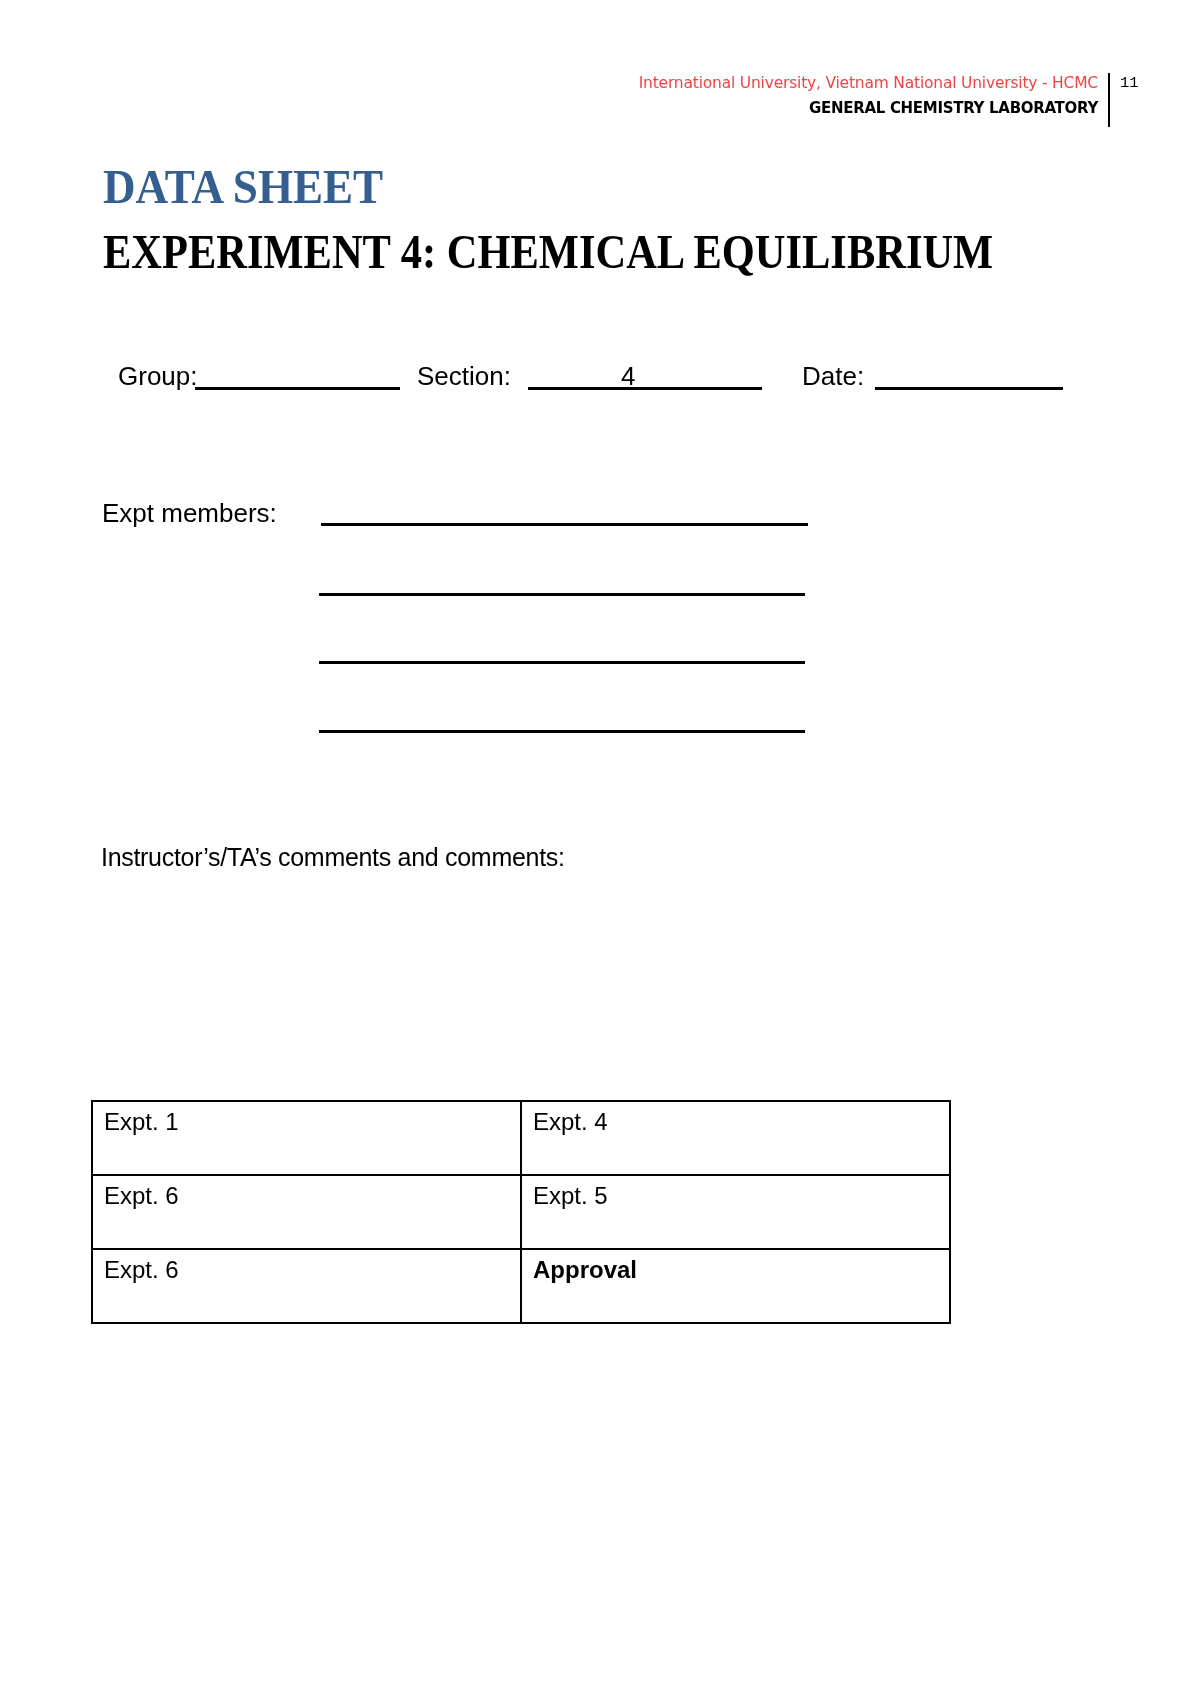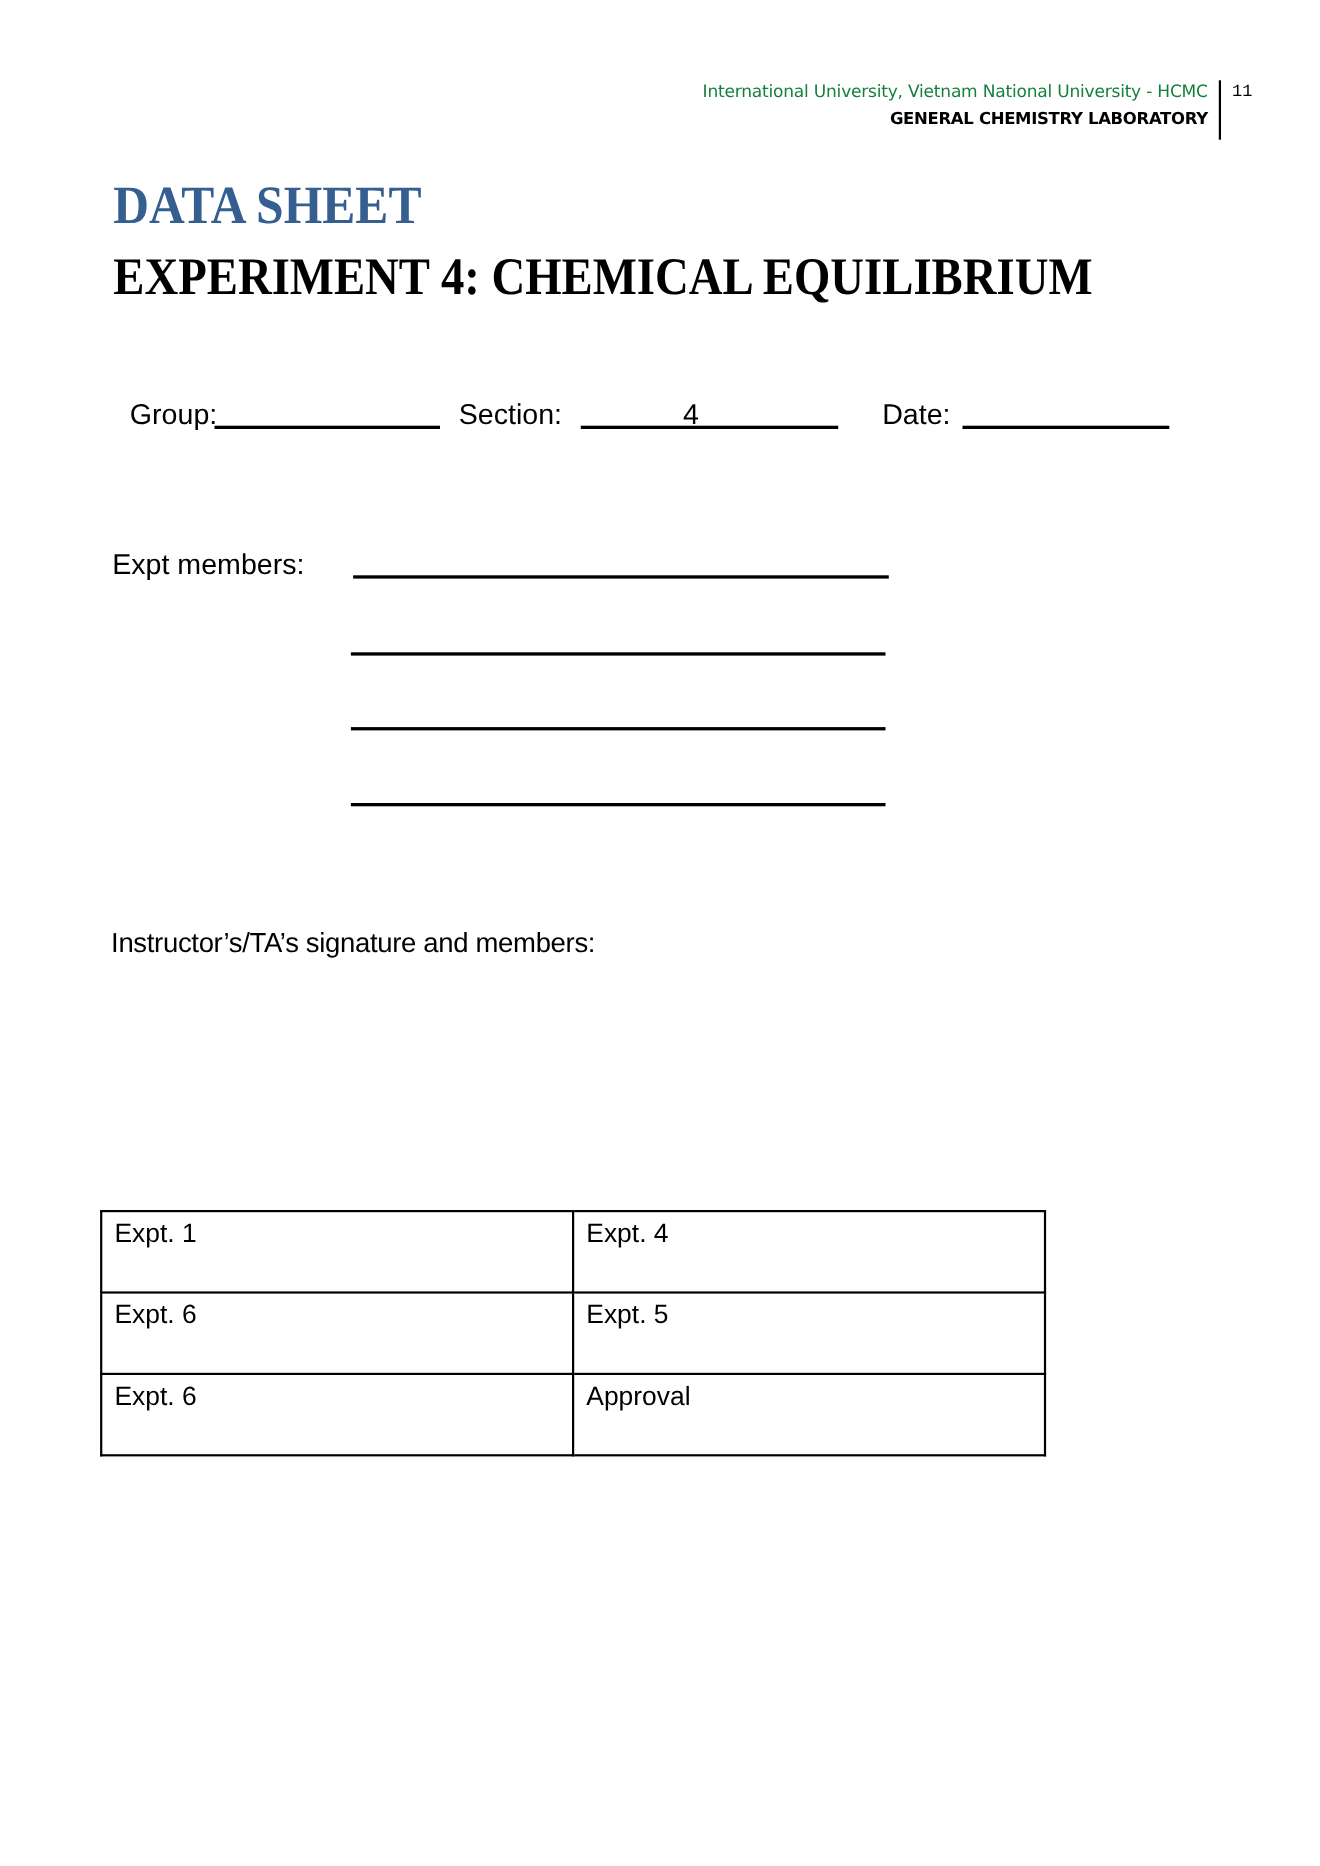--- a/index.html
+++ b/index.html
@@ -1,20 +1,20 @@
 <!DOCTYPE html>
 <html><head>
 <meta charset="utf-8">
 <style>
   html, body { margin: 0; padding: 0; background: #ffffff; }
   body { width: 1200px; height: 1696px; position: relative; overflow: hidden; color: #000; }
   .abs { position: absolute; }
   .hdr-line1 {
     right: 102px; top: 74px; font-family: "DejaVu Sans", sans-serif; font-size: 15.5px;
-    color: #15803d; white-space: nowrap; letter-spacing: -0.2px;
+    color: #ef4444; white-space: nowrap; letter-spacing: -0.2px;
   }
   .hdr-line2 {
     right: 102px; top: 99px; font-family: "DejaVu Sans", sans-serif; font-size: 15px;
     font-weight: bold; white-space: nowrap; letter-spacing: -0.3px;
   }
   .hdr-bar { left: 1108px; top: 73px; width: 1.5px; height: 54px; background: #000; }
   .page-num { left: 1120px; top: 74px; font-family: Liberation Mono, monospace; font-size: 15.5px; }
 
   .title-main {
     left: 103px; top: 158px; font-family: "Liberation Serif", serif; font-weight: bold;
@@ -34,21 +34,21 @@
   .fill-value { position: absolute; }
 
   table.expt {
     position: absolute; left: 91px; top: 1100px; width: 860px;
     border-collapse: collapse; table-layout: fixed;
   }
   table.expt td {
     border: 2px solid #000; height: 66px; vertical-align: top; padding: 6px 10px 0 11px;
     font-family: "Liberation Sans", sans-serif; font-size: 24px;
   }
-  table.expt td.bold { font-weight: normal; }
+  table.expt td.bold { font-weight: bold; }
 </style>
 </head>
 <body>
 
 <div class="abs hdr-line1">International University, Vietnam National University - HCMC</div>
 <div class="abs hdr-line2">GENERAL CHEMISTRY LABORATORY</div>
 <div class="abs hdr-bar"></div>
 <div class="abs page-num">11</div>
 
 <div class="abs title-main">DATA SHEET</div>
@@ -73,21 +73,21 @@
 <span class="label sans" style="left:102px; top:498px;">Expt members:</span>
 <div class="uline" style="left:321px; top:523px; width:487px;"></div>
 <span class="fill-value sans" style="left:330px; top:498px;"></span>
 <div class="uline" style="left:319px; top:593px; width:486px;"></div>
 <span class="fill-value sans" style="left:330px; top:568px;"></span>
 <div class="uline" style="left:319px; top:661px; width:486px;"></div>
 <span class="fill-value sans" style="left:330px; top:636px;"></span>
 <div class="uline" style="left:319px; top:730px; width:486px;"></div>
 <span class="fill-value sans" style="left:330px; top:705px;"></span>
 
-<span class="label sans" style="left:101px; top:843px; font-size:25px; letter-spacing:-0.3px;">Instructor’s/TA’s signature and members:</span>
+<span class="label sans" style="left:101px; top:843px; font-size:25px; letter-spacing:-0.3px;">Instructor’s/TA’s comments and comments:</span>
 
 <table class="expt">
   <tbody>
       <tr>
     <td>Expt. 1</td>
     <td>Expt. 4</td>
   </tr>
   <tr>
     <td>Expt. 6</td>
     <td>Expt. 5</td>

